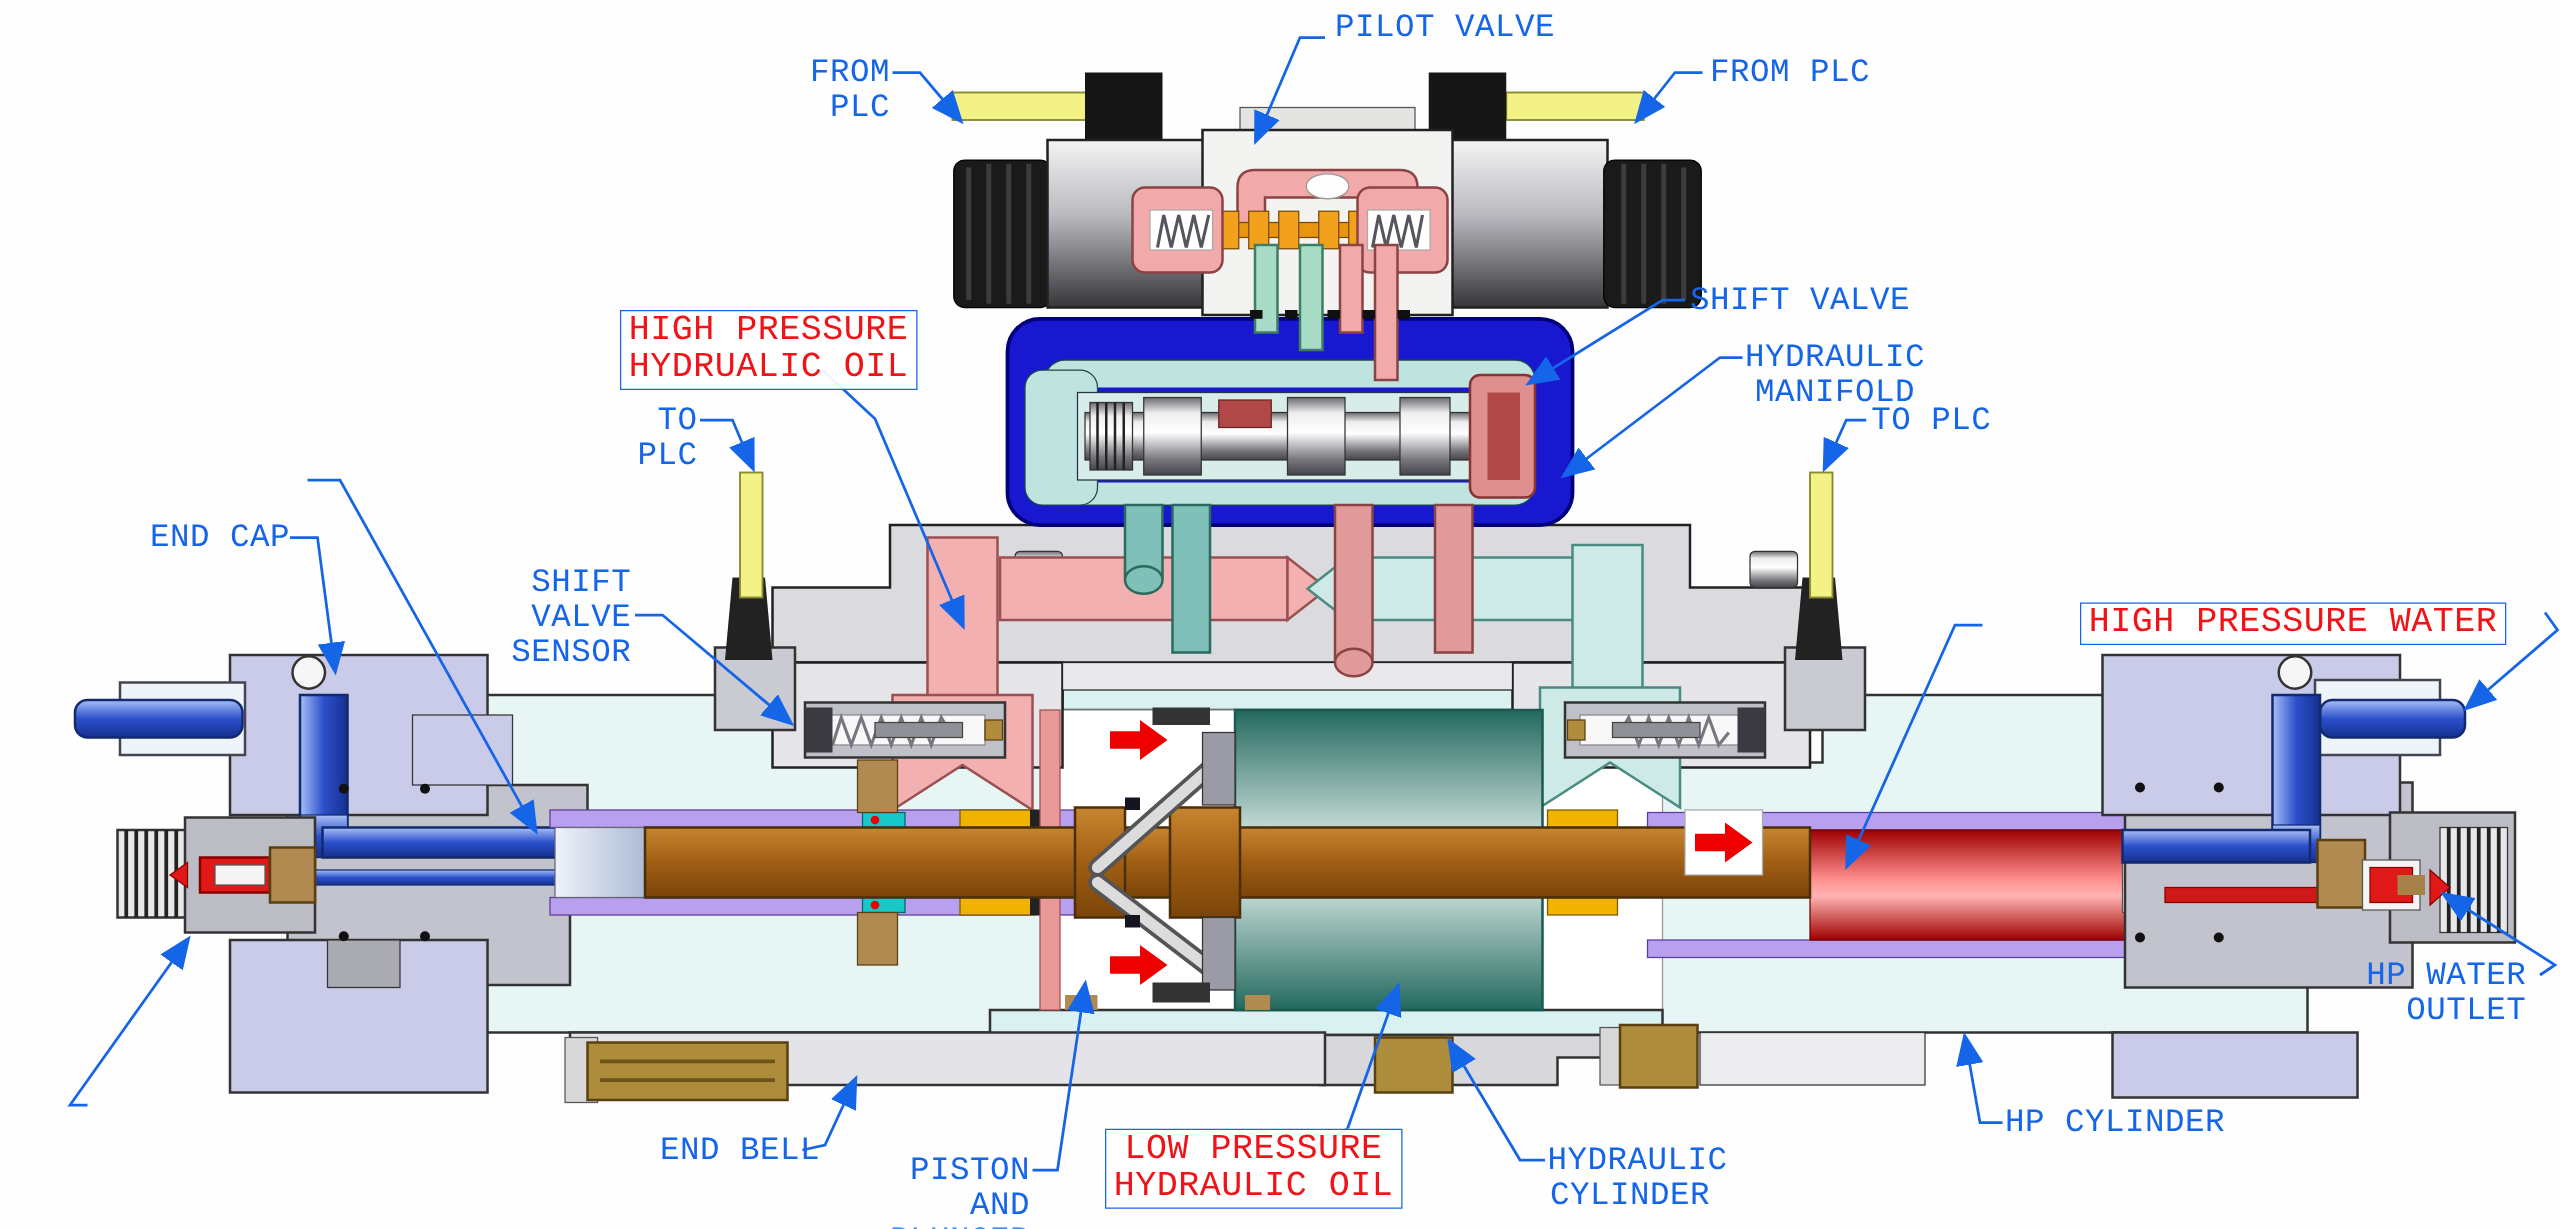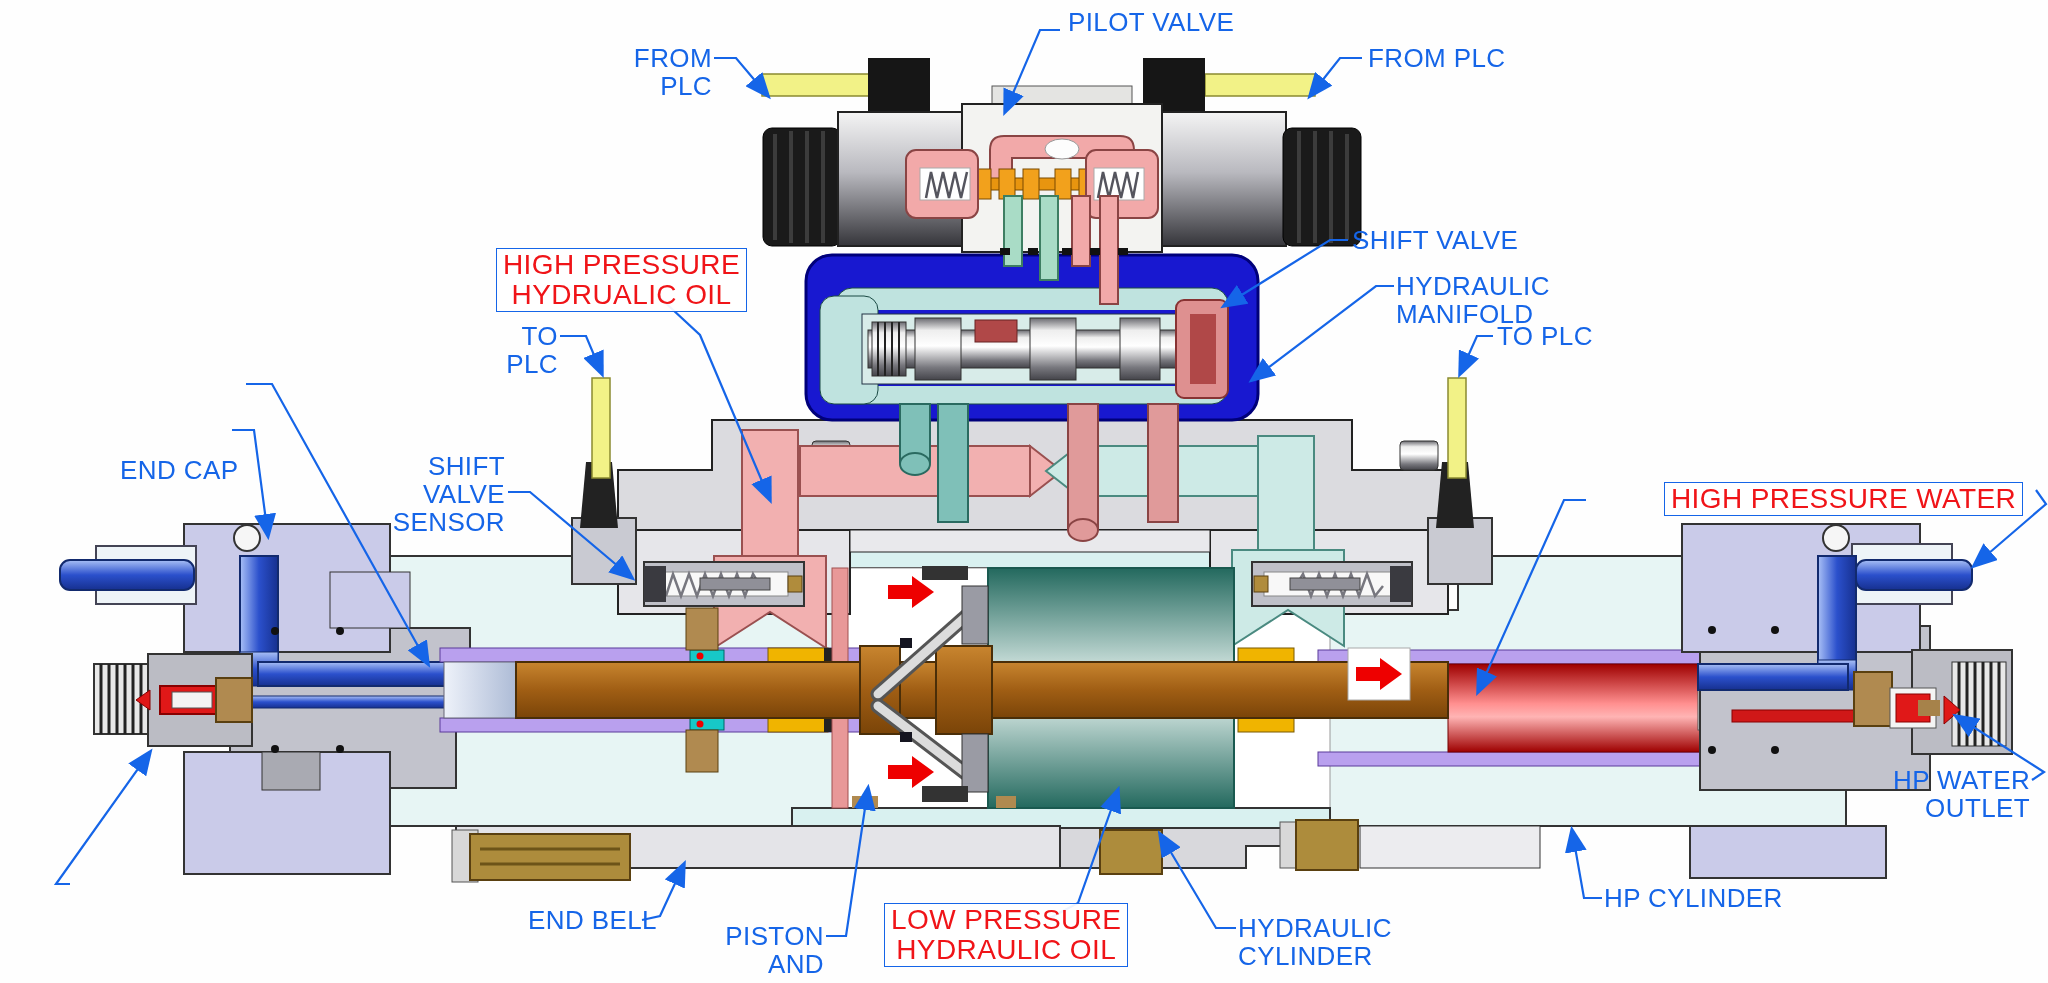--- a/index.html
+++ b/index.html
@@ -1,25 +1,25 @@
 <!DOCTYPE html>
 <html style="--label-blue: #1565e8; --label-red: #f01418; --flow-red: #ee0000; --manifold-blue: #1818d0; --sensor-yellow: #f2f287; --plunger-brown: #a05e14; --lp-water-cyan: #e7f5f4; --lp-oil-teal: #2f7e72; --hp-oil-pink: #f2a9a9; --hp-water-red: #cc0000; --end-cap-lavender: #cacbe9; --steel-gray: #c2c3cc;"><head>
 <meta charset="utf-8">
 <style>
   html,body{margin:0;padding:0;width:2048px;height:983px;overflow:hidden;background:#fff;}
   #stage{position:relative;width:2048px;height:983px;background:#fefefe;
-         font-family:Liberation Sans, sans-serif;}
+         font-family:Liberation Mono, monospace;}
   #machine{position:absolute;left:0;top:0;}
   .label{position:absolute;color:var(--label-blue);font-size:26px;letter-spacing:.4px;
          line-height:1.08;white-space:pre-line;}
   .boxed{color:var(--label-red);background:rgba(255,255,255,.93);
          border:1.6px solid var(--label-blue);padding:1px 6px;font-size:28px;
          text-align:center;}
   .ra{text-align:right;}
-  .ca{text-align:center;}
+  .ca{text-align:right;}
   .leader{fill:none;stroke:var(--label-blue);stroke-width:2.2;}
   .ah{fill:var(--label-blue);}
   .flowarrow{fill:var(--flow-red);}
   .mani{fill:var(--manifold-blue);}
   .syellow{fill:var(--sensor-yellow);stroke:#8a8a30;stroke-width:1.5;}
 </style>
 </head>
 <body>
 
 <div id="stage">
@@ -371,21 +371,21 @@
 <div class="label" style="left:1068px;top:8px;">PILOT VALVE</div>
 <div class="label ra" style="left:600px;top:44px;width:112px;">FROM PLC</div>
 <div class="label" style="left:1368px;top:44px;">FROM PLC</div>
 <div class="label boxed" style="left:496px;top:248px;">HIGH PRESSURE
 HYDRUALIC OIL</div>
 <div class="label" style="left:1352px;top:226px;">SHIFT VALVE</div>
 <div class="label ca" style="left:1396px;top:272px;width:136px;">HYDRAULIC
 MANIFOLD</div>
 <div class="label ra" style="left:472px;top:322px;width:86px;">TO PLC</div>
 <div class="label" style="left:1497px;top:322px;">TO PLC</div>
-<div class="label" style="left:120px;top:416px;margin-top:40px;">END CAP</div>
+<div class="label" style="left:120px;top:416px;">END CAP</div>
 <div class="label ra" style="left:350px;top:452px;width:155px;">SHIFT VALVE
 SENSOR</div>
 <div class="label boxed" style="left:1664px;top:482px;">HIGH PRESSURE WATER</div>
 <div class="label" style="left:528px;top:906px;">END BELL</div>
 <div class="label ra" style="left:684px;top:922px;width:140px;">PISTON AND
 PLUNGER
 ASSEMBLY</div>
 <div class="label boxed" style="left:884px;top:888px;margin-top:15px;">LOW PRESSURE
 HYDRAULIC OIL</div>
 <div class="label ca" style="left:1238px;top:914px;width:130px;">HYDRAULIC

